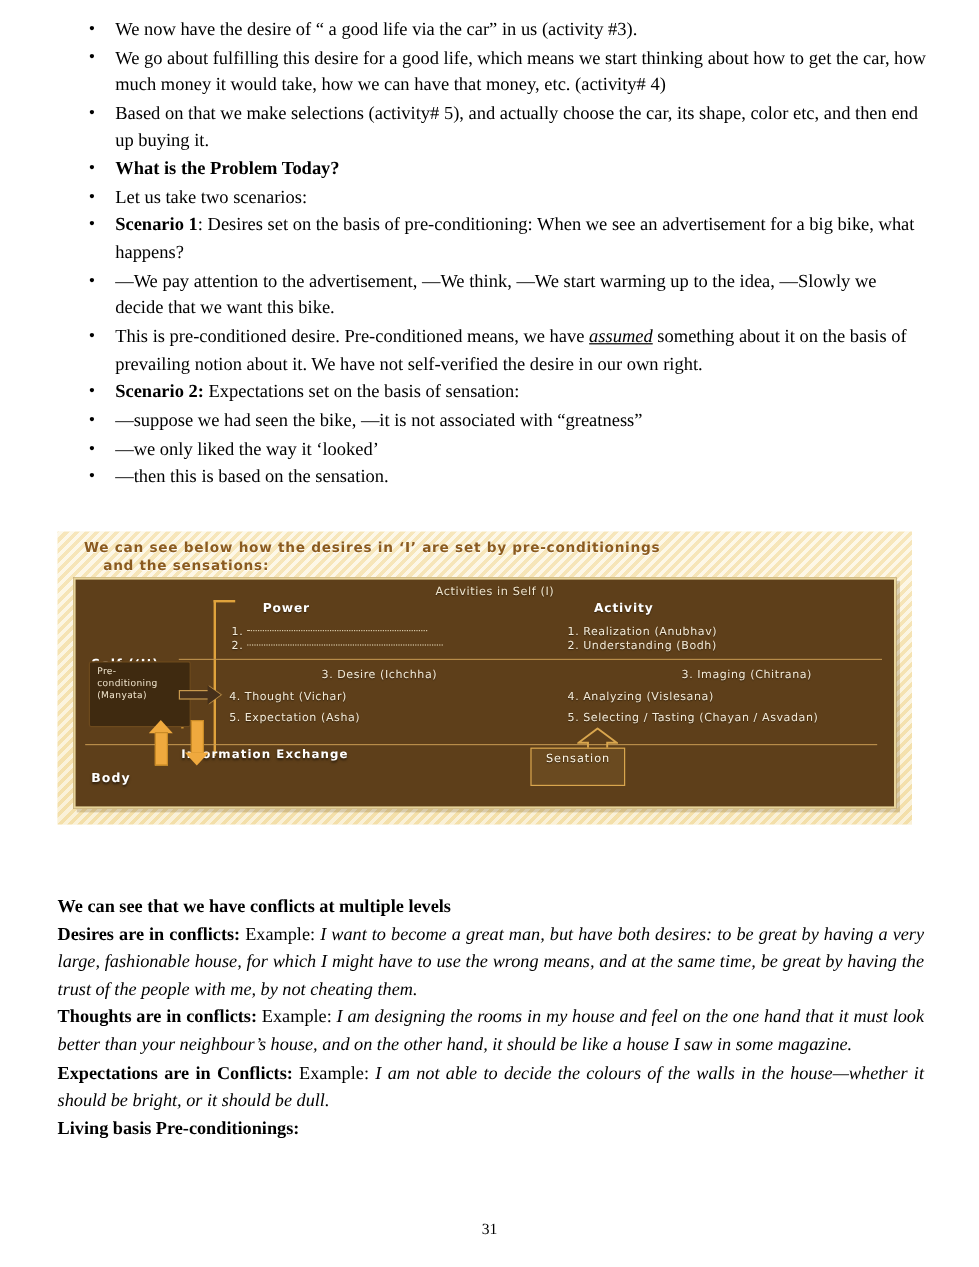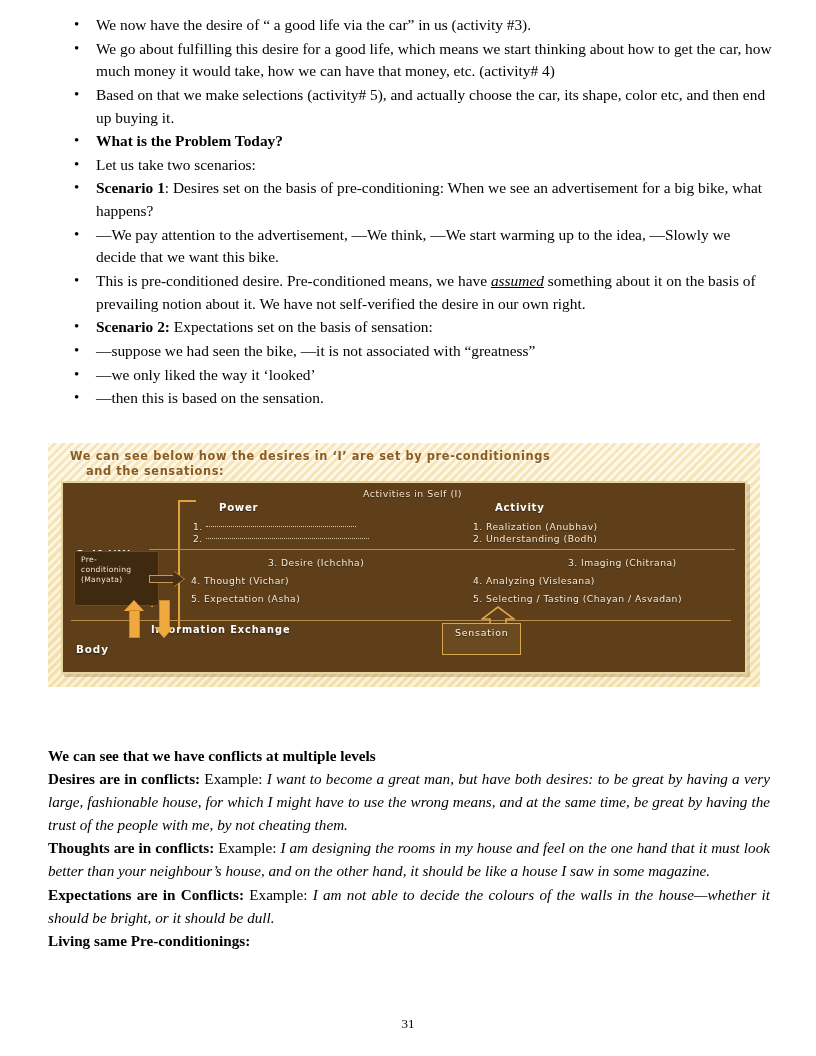--- a/index.html
+++ b/index.html
@@ -392,21 +392,21 @@
   <div class="prose">
     <p class="noj">
       <span class="b">We can see that we have conflicts at multiple levels</span>
     </p>
     <div id="prose-paragraphs">
         <p><span class="b">Desires are in conflicts:</span><span> Example: </span><span class="i">I want to become a great man, but have both desires: to be great by having a very large, fashionable house, for which I might have to use the wrong means, and at the same time, be great by having the trust of the people with me, by not cheating them.</span></p>
         <p><span class="b">Thoughts are in conflicts:</span><span> Example: </span><span class="i">I am designing the rooms in my house and feel on the one hand that it must look better than your neighbour’s house, and on the other hand, it should be like a house I saw in some magazine.</span></p>
         <p><span class="b">Expectations are in Conflicts:</span><span> Example: </span><span class="i">I am not able to decide the colours of the walls in the house—whether it should be bright, or it should be dull.</span></p>
       </div>
     <p class="noj">
-      <span class="b">Living same Pre-conditionings:</span>
+      <span class="b">Living basis Pre-conditionings:</span>
     </p>
   </div>
 
   <div class="footer">
     <span>31</span>
   </div>
 
 </div>
 
 </body></html>

